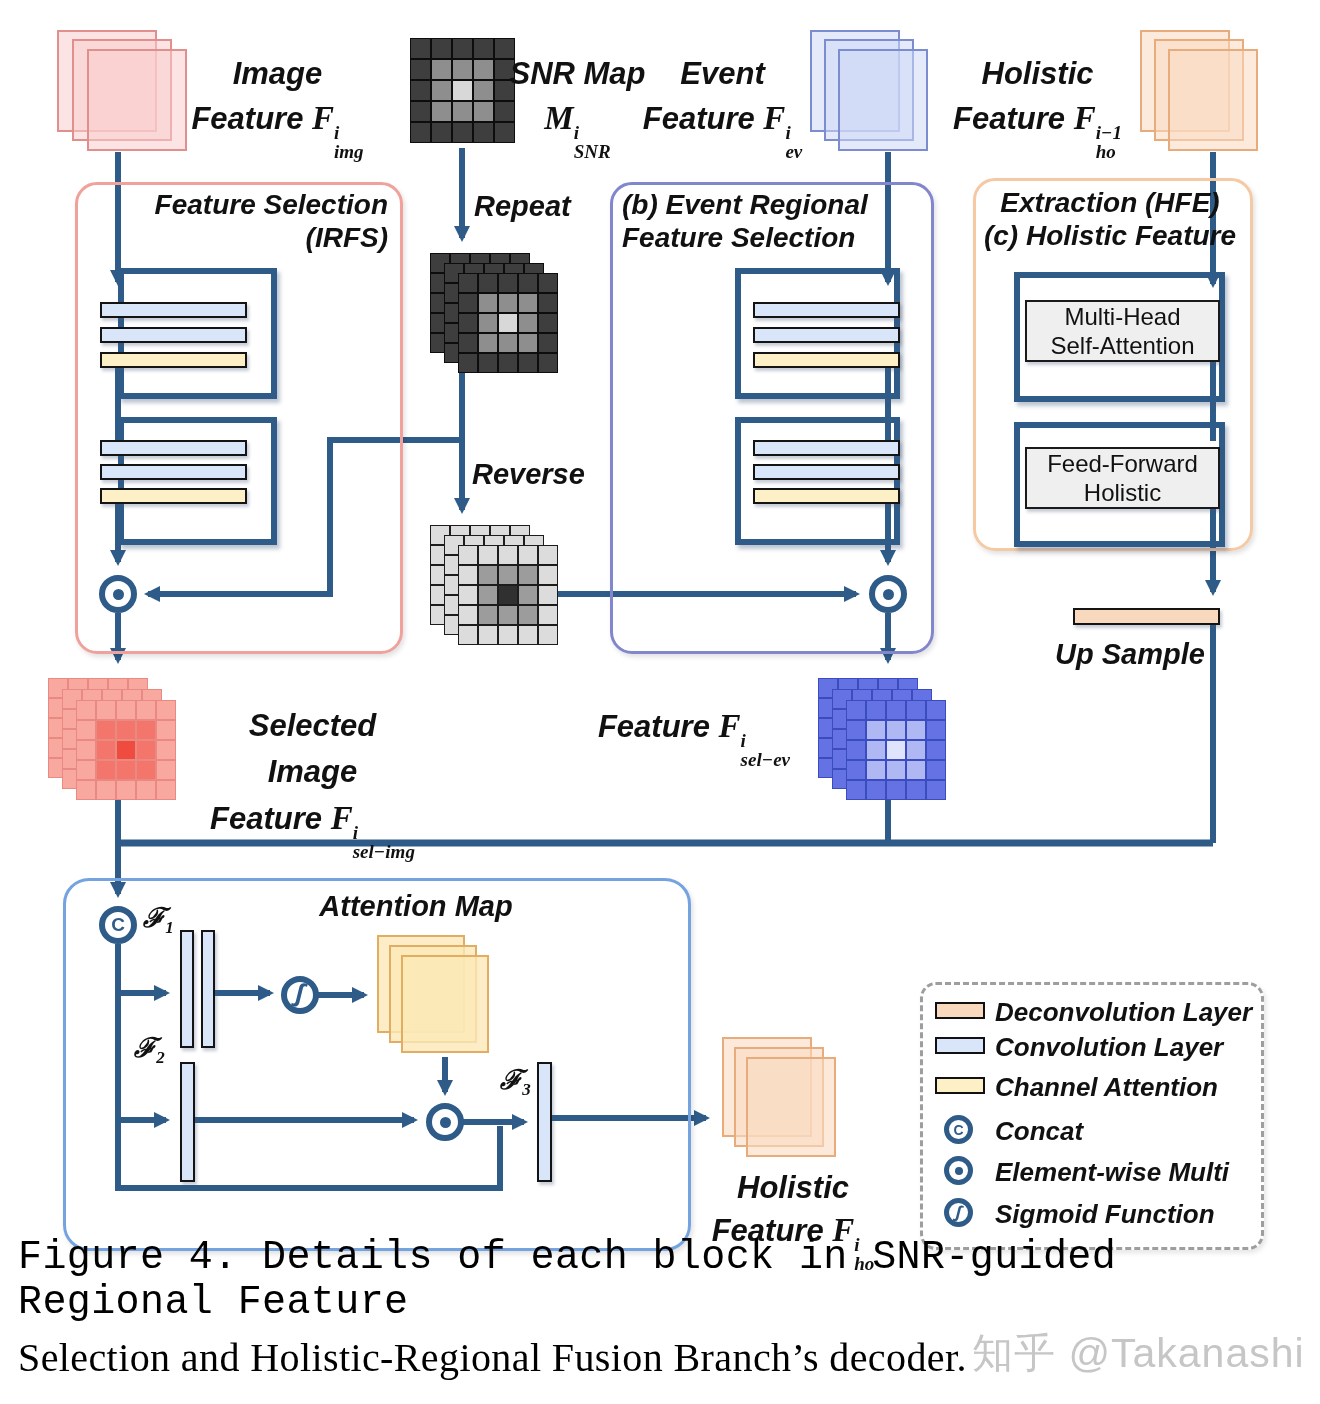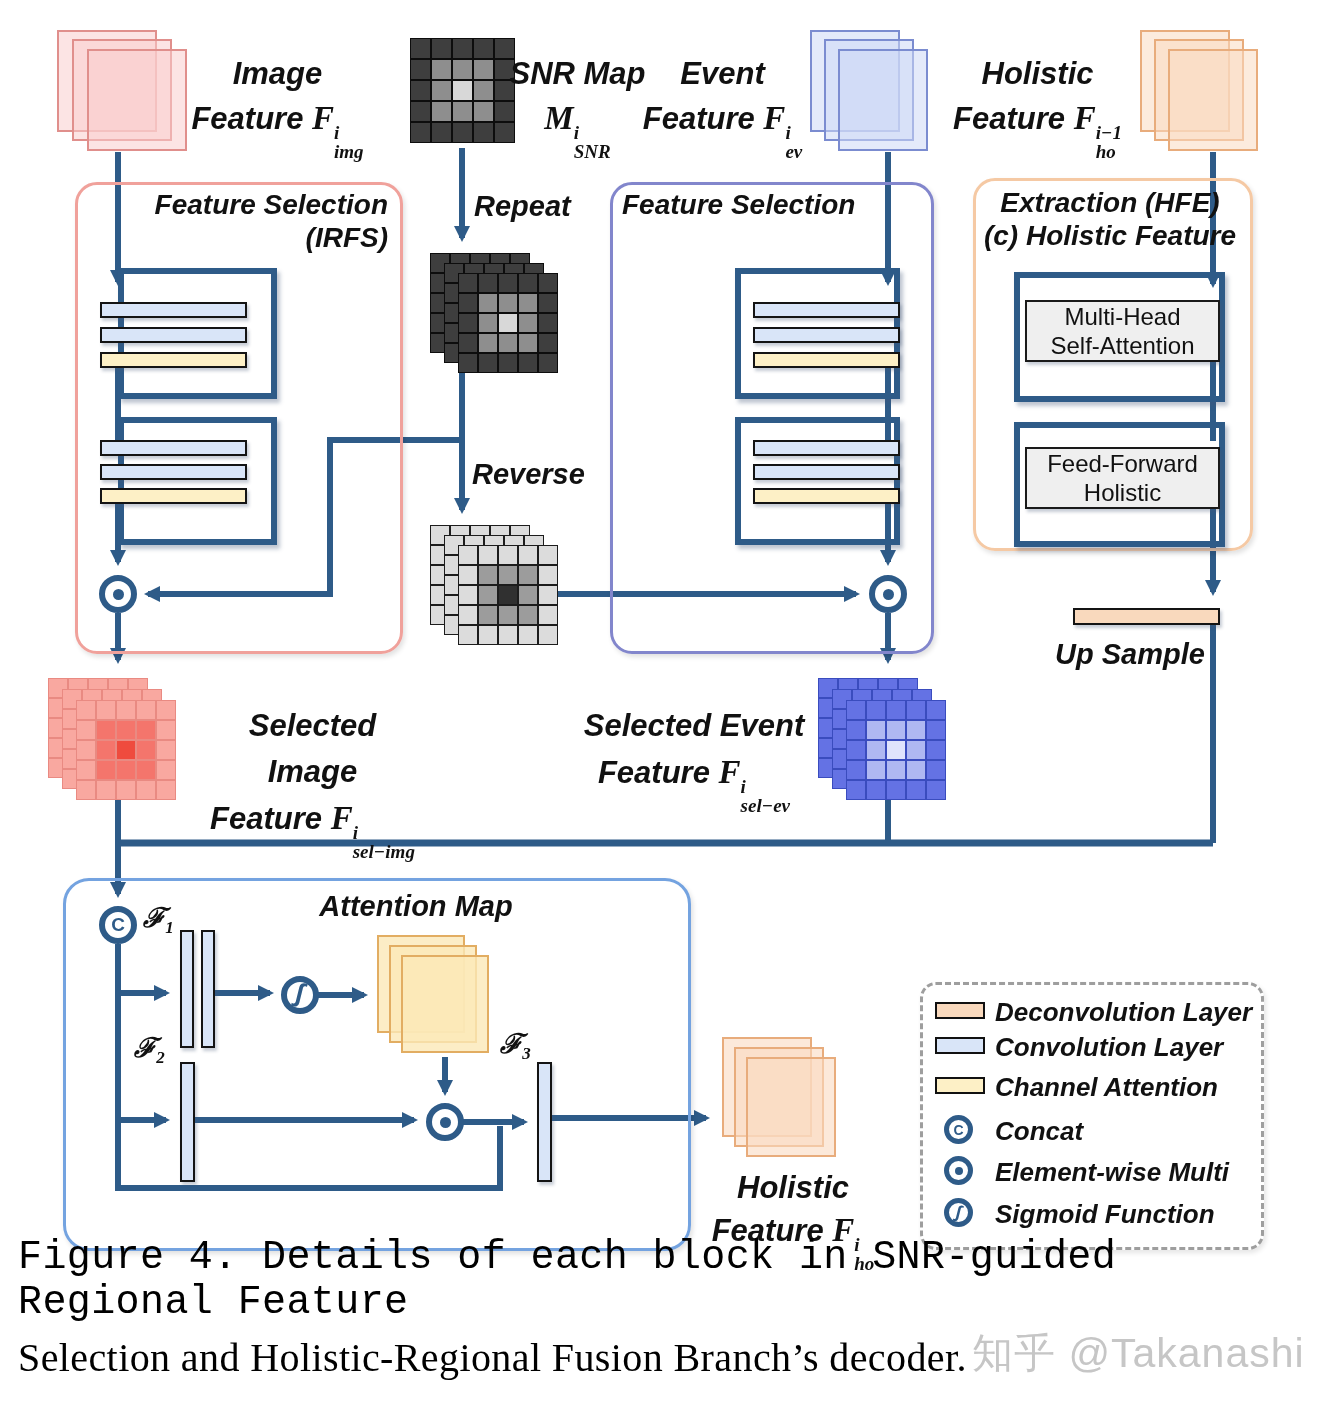--- a/index.html
+++ b/index.html
@@ -529,21 +529,21 @@
     <div class="sq" style="left:401px;top:955px;width:88px;height:98px;background:rgba(251,233,184,0.8);border:2.5px solid #E2AD62;z-index:3;"></div>
   </div>
   <div class="lbl oplbl" style="left:316px;top:890px;width:200px;text-align:center;">Attention Map</div>
   <div class="lbl flbl" style="left:134px;top:1028px;">
     <span>ℱ</span><sub>2</sub>
   </div>
   <div class="bar conv" style="left:180px;top:1062px;width:15px;height:120px;"></div>
   <div class="circ" style="left:426px;top:1103px;width:38px;height:38px;">
       <div class="dot"></div>
     </div>
-  <div class="lbl flbl" style="left:500px;top:1024px;text-align:center;">
+  <div class="lbl flbl" style="left:500px;top:1060px;text-align:center;">
     <span>ℱ</span><sub>3</sub>
   </div>
   <div class="bar conv" style="left:537px;top:1062px;width:15px;height:120px;"></div>
 
   <div>
     <div class="sq" style="left:722px;top:1037px;width:90px;height:100px;background:rgba(250,219,193,0.6);border:2.5px solid #E8AC7C;z-index:3;"></div>
     <div class="sq" style="left:734px;top:1047px;width:90px;height:100px;background:rgba(250,219,193,0.6);border:2.5px solid #E8AC7C;z-index:3;"></div>
     <div class="sq" style="left:746px;top:1057px;width:90px;height:100px;background:rgba(250,219,193,0.6);border:2.5px solid #E8AC7C;z-index:3;"></div>
   </div>
 
@@ -580,41 +580,41 @@
           <span>ho</span>
         </span>
     </div>
   </div>
 
   <div class="lbl boxtitle" style="left:140px;top:188px;width:248px;text-align:right;">
     <div>Feature Selection</div>
     <div>(IRFS)</div>
   </div>
   <div class="lbl boxtitle" style="left:622px;top:188px;width:250px;text-align:left;">
+    <div>(b) Event Regional</div>
     <div>Feature Selection</div>
   </div>
   <div class="lbl boxtitle" style="left:975px;top:186px;width:270px;text-align:center;">
     <div>Extraction (HFE)</div>
     <div>(c) Holistic Feature</div>
   </div>
 
   <div class="lbl oplbl" style="left:474px;top:190px;">Repeat</div>
   <div class="lbl oplbl" style="left:472px;top:458px;">Reverse</div>
 
   <div class="lbl sellbl" style="left:200px;top:703px;width:225px;">
     <div>Selected Image</div>
     <div><span>Feature</span>
       <span class="msym">F</span><span class="supsub">
           <span>i</span>
           <span>sel−img</span>
         </span>
     </div>
   </div>
   <div class="lbl sellbl" style="left:580px;top:703px;width:228px;">
-    <div>Selected Event</div>
     <div><span>Feature</span>
       <span class="msym">F</span><span class="supsub">
           <span>i</span>
           <span>sel−ev</span>
         </span>
     </div>
   </div>
   <div class="lbl sellbl" style="left:698px;top:1166px;width:190px;line-height:43px;">
     <div>Holistic</div>
     <div><span>Feature</span>

